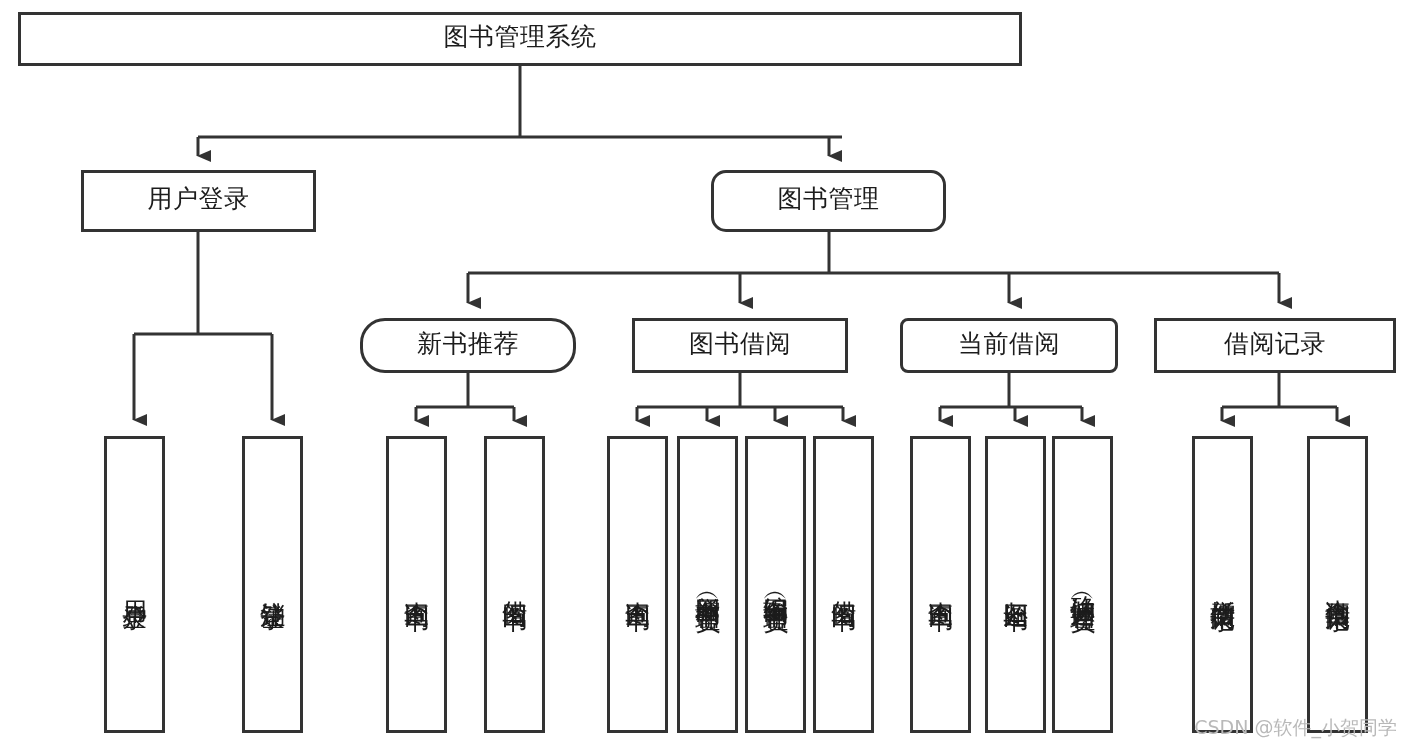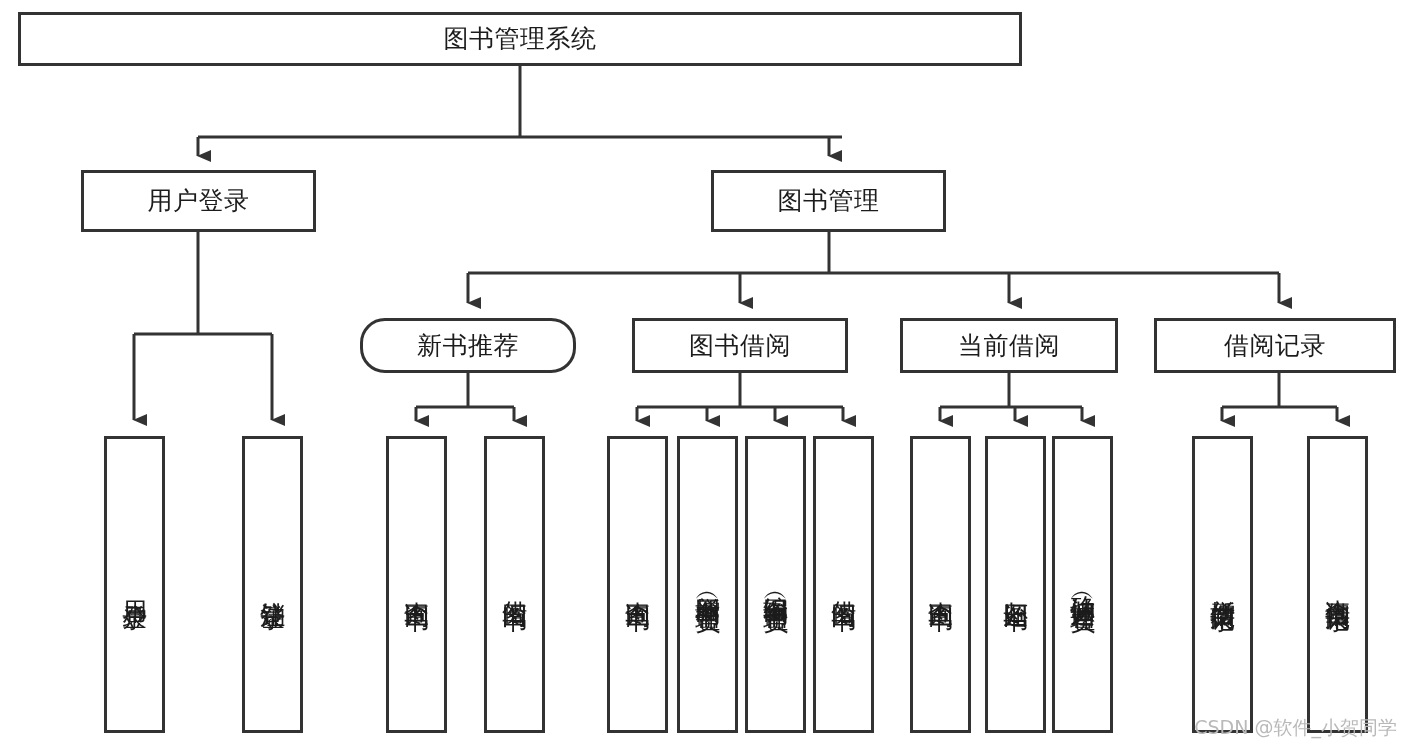--- a/index.html
+++ b/index.html
@@ -43,21 +43,21 @@
     align-items: center;
     justify-content: center;
     overflow: hidden;
   }
   .node-label-h {
     font-size: 25px;
     color: #1c1c1c;
     line-height: 1.1;
     letter-spacing: 0.5px;
     white-space: nowrap;
-    font-family: Liberation Sans, sans-serif;
+    font-family: Liberation Mono, monospace;
   }
   .node-box.leaf {
     align-items: center;
     justify-content: center;
     padding: 4px 0;
   }
   .node-label-v {
     writing-mode: vertical-rl;
     text-orientation: upright;
     font-size: 25px;
@@ -147,33 +147,33 @@
   </svg>
 
   <div class="node-box" style="left:18px; top:12px; width:1004px; height:54px;">
     <span class="node-label-h">图书管理系统</span>
   </div>
 
   <div class="node-box" style="left:81px; top:170px; width:235px; height:62px;">
     <span class="node-label-h">用户登录</span>
   </div>
 
-  <div class="node-box" style="left:711px; top:170px; width:235px; height:62px;">
+  <div class="node-box" style="left:711px; top:170px; width:235px; height:62px;border-radius:15px;">
     <span class="node-label-h">图书管理</span>
   </div>
 
   <div class="node-box" style="left:360px; top:318px; width:216px; height:55px;border-radius:25px;">
     <span class="node-label-h">新书推荐</span>
   </div>
 
   <div class="node-box" style="left:632px; top:318px; width:216px; height:55px;">
     <span class="node-label-h">图书借阅</span>
   </div>
 
-  <div class="node-box" style="left:900px; top:318px; width:218px; height:55px;">
+  <div class="node-box" style="left:900px; top:318px; width:218px; height:55px;border-radius:8px;">
     <span class="node-label-h">当前借阅</span>
   </div>
 
   <div class="node-box" style="left:1154px; top:318px; width:242px; height:55px;">
     <span class="node-label-h">借阅记录</span>
   </div>
 
   <div class="node-box leaf" style="left:104px; top:436px; width:61px; height:297px;">
     <span class="node-label-v">用户登录</span>
   </div>

